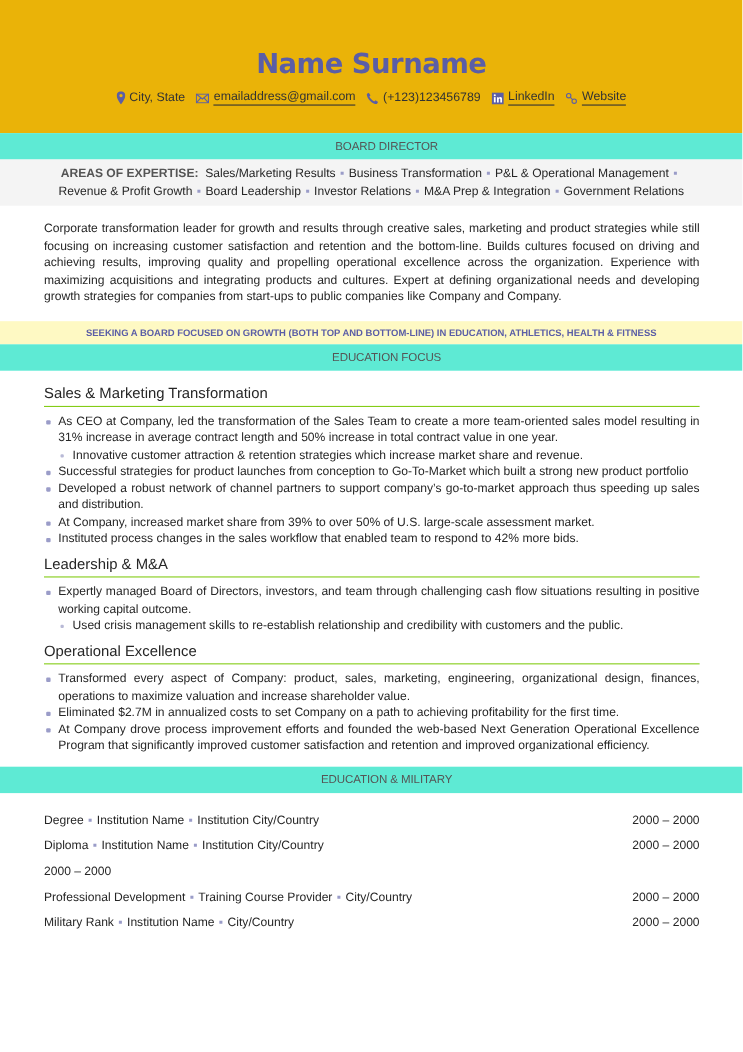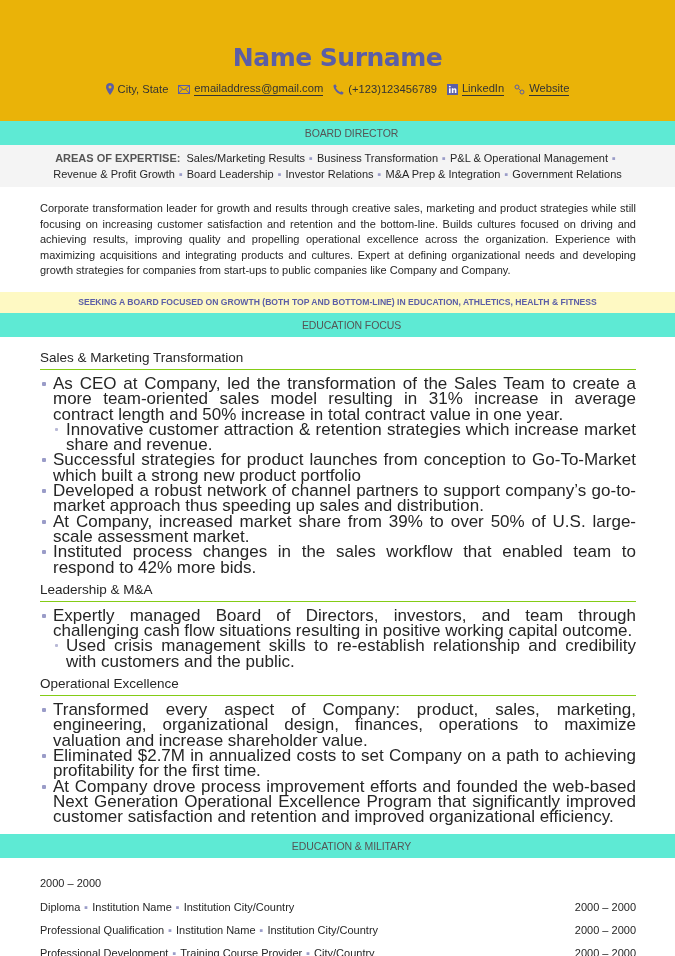--- a/index.html
+++ b/index.html
@@ -21,21 +21,21 @@
 
   .summary { padding: 14px 39px 0 40px; font-size: 11px; line-height: 15.5px; text-align: justify; color: #262626; height: 105px; }
 
   .seeking { background: #fef9c3; height: 21px; line-height: 21px; text-align: center; font-size: 8.6px; font-weight: bold; color: #5b5ea6; margin-top: 0; }
 
   .competency { padding: 0 39px 0 40px; }
   .sub-title { font-size: 13.5px; color: #262626; line-height: 18px; padding-bottom: 2px; border-bottom: 1px solid #84cc16; margin-bottom: 6px; }
   .sub-block { margin-top: 12px; }
   .sub-block + .sub-block { margin-top: 6px; }
   ul.bullets { list-style: none; }
-  ul.bullets li { position: relative; padding-left: 13px; font-size: 17px; line-height: 15.3px; text-align: justify; }
+  ul.bullets li { position: relative; padding-left: 13px; font-size: 11px; line-height: 15.3px; text-align: justify; }
   ul.bullets li::before { content: ""; position: absolute; left: 2px; top: 6px; width: 4px; height: 4px; background: #9a9cc8; border-radius: 1px; }
   ul.bullets li.sub { padding-left: 26px; }
   ul.bullets li.sub::before { left: 15px; width: 3px; height: 3px; top: 6px; background: #b8b9d6; }
 
   .edu-band { margin-top: 10px; }
   .edu { padding: 14px 39px 0 40px; }
   .edu-row { display: flex; justify-content: space-between; font-size: 11px; line-height: 23.3px; color: #262626; }
 </style>
 </head>
 <body>
@@ -137,28 +137,28 @@
       <li>Eliminated $2.7M in annualized costs to set Company on a path to achieving profitability for the first time.</li>
       <li>At Company drove process improvement efforts and founded the web-based Next Generation Operational Excellence Program that significantly improved customer satisfaction and retention and improved organizational efficiency.</li>
     </ul>
   </div>
 </div>
 
 <div class="band edu-band">EDUCATION &amp; MILITARY</div>
 
 <div class="edu">
   <div class="edu-row">
+    <span><span>Degree</span><span class="sep">▪</span><span>Institution Name</span><span class="sep">▪</span><span>Institution City/Country</span></span>
     <span>2000 – 2000</span>
   </div>
   <div class="edu-row">
     <span><span>Diploma</span><span class="sep">▪</span><span>Institution Name</span><span class="sep">▪</span><span>Institution City/Country</span></span>
     <span>2000 – 2000</span>
   </div>
   <div class="edu-row">
-    <span><span>Professional Qualification</span><span class="sep">▪</span><span>Institution Name</span><span class="sep">▪</span><span>Institution City/Country</span></span>
     <span>2000 – 2000</span>
   </div>
   <div class="edu-row">
     <span><span>Professional Development</span><span class="sep">▪</span><span>Training Course Provider</span><span class="sep">▪</span><span>City/Country</span></span>
     <span>2000 – 2000</span>
   </div>
   <div class="edu-row">
     <span><span>Military Rank</span><span class="sep">▪</span><span>Institution Name</span><span class="sep">▪</span><span>City/Country</span></span>
     <span>2000 – 2000</span>
   </div>

